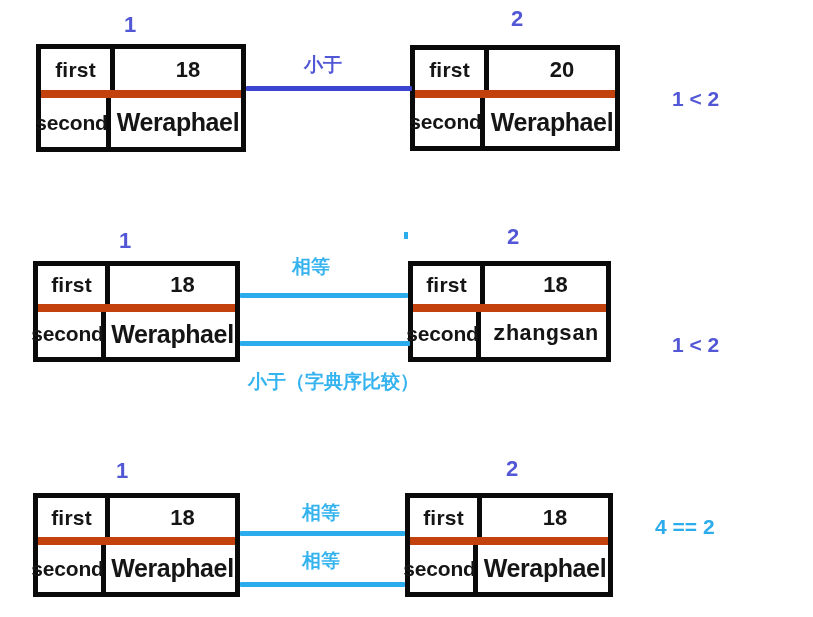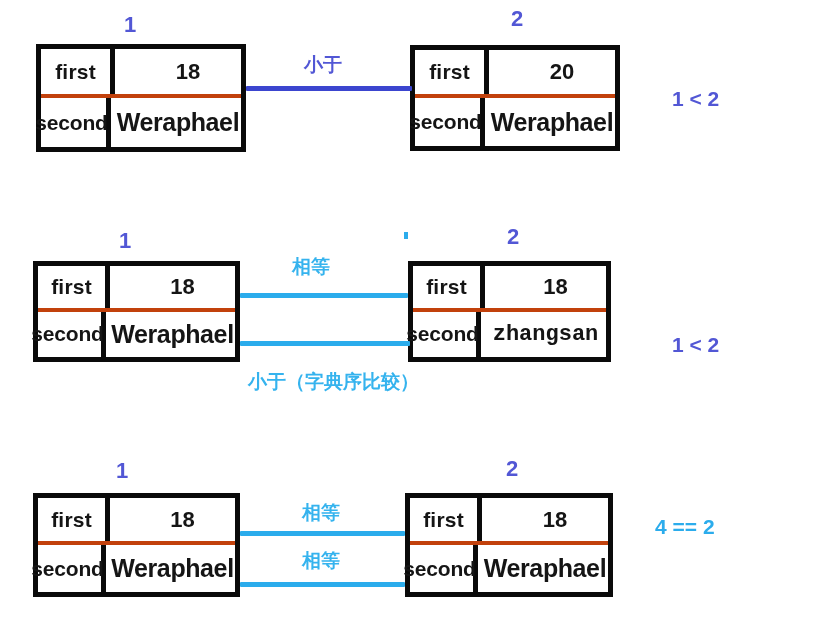--- a/index.html
+++ b/index.html
@@ -25,21 +25,21 @@
     border: 5px solid #0a0a0a;
     background: #ffffff;
   }
   .pair-row {
     display: flex;
     box-sizing: border-box;
     height: 50%;
     align-items: stretch;
   }
   .pair-row.top {
-    border-bottom: 4px solid #c2410c;
+    border-bottom: 8px solid #c2410c;
     gap: 20px;
   }
   .cell-key {
     box-sizing: border-box;
     border-right: 5px solid #0a0a0a;
     display: flex;
     align-items: center;
     justify-content: center;
     font-weight: bold;
     color: #151515;

